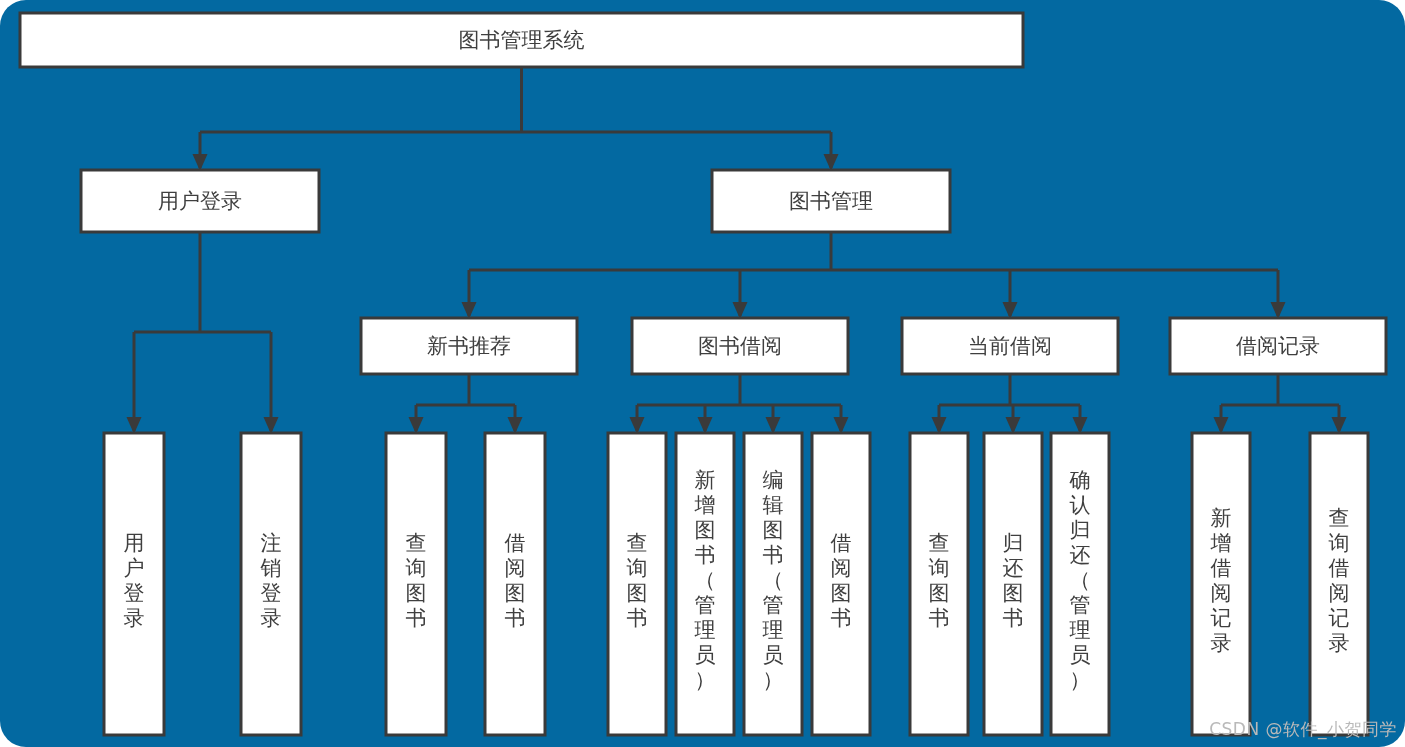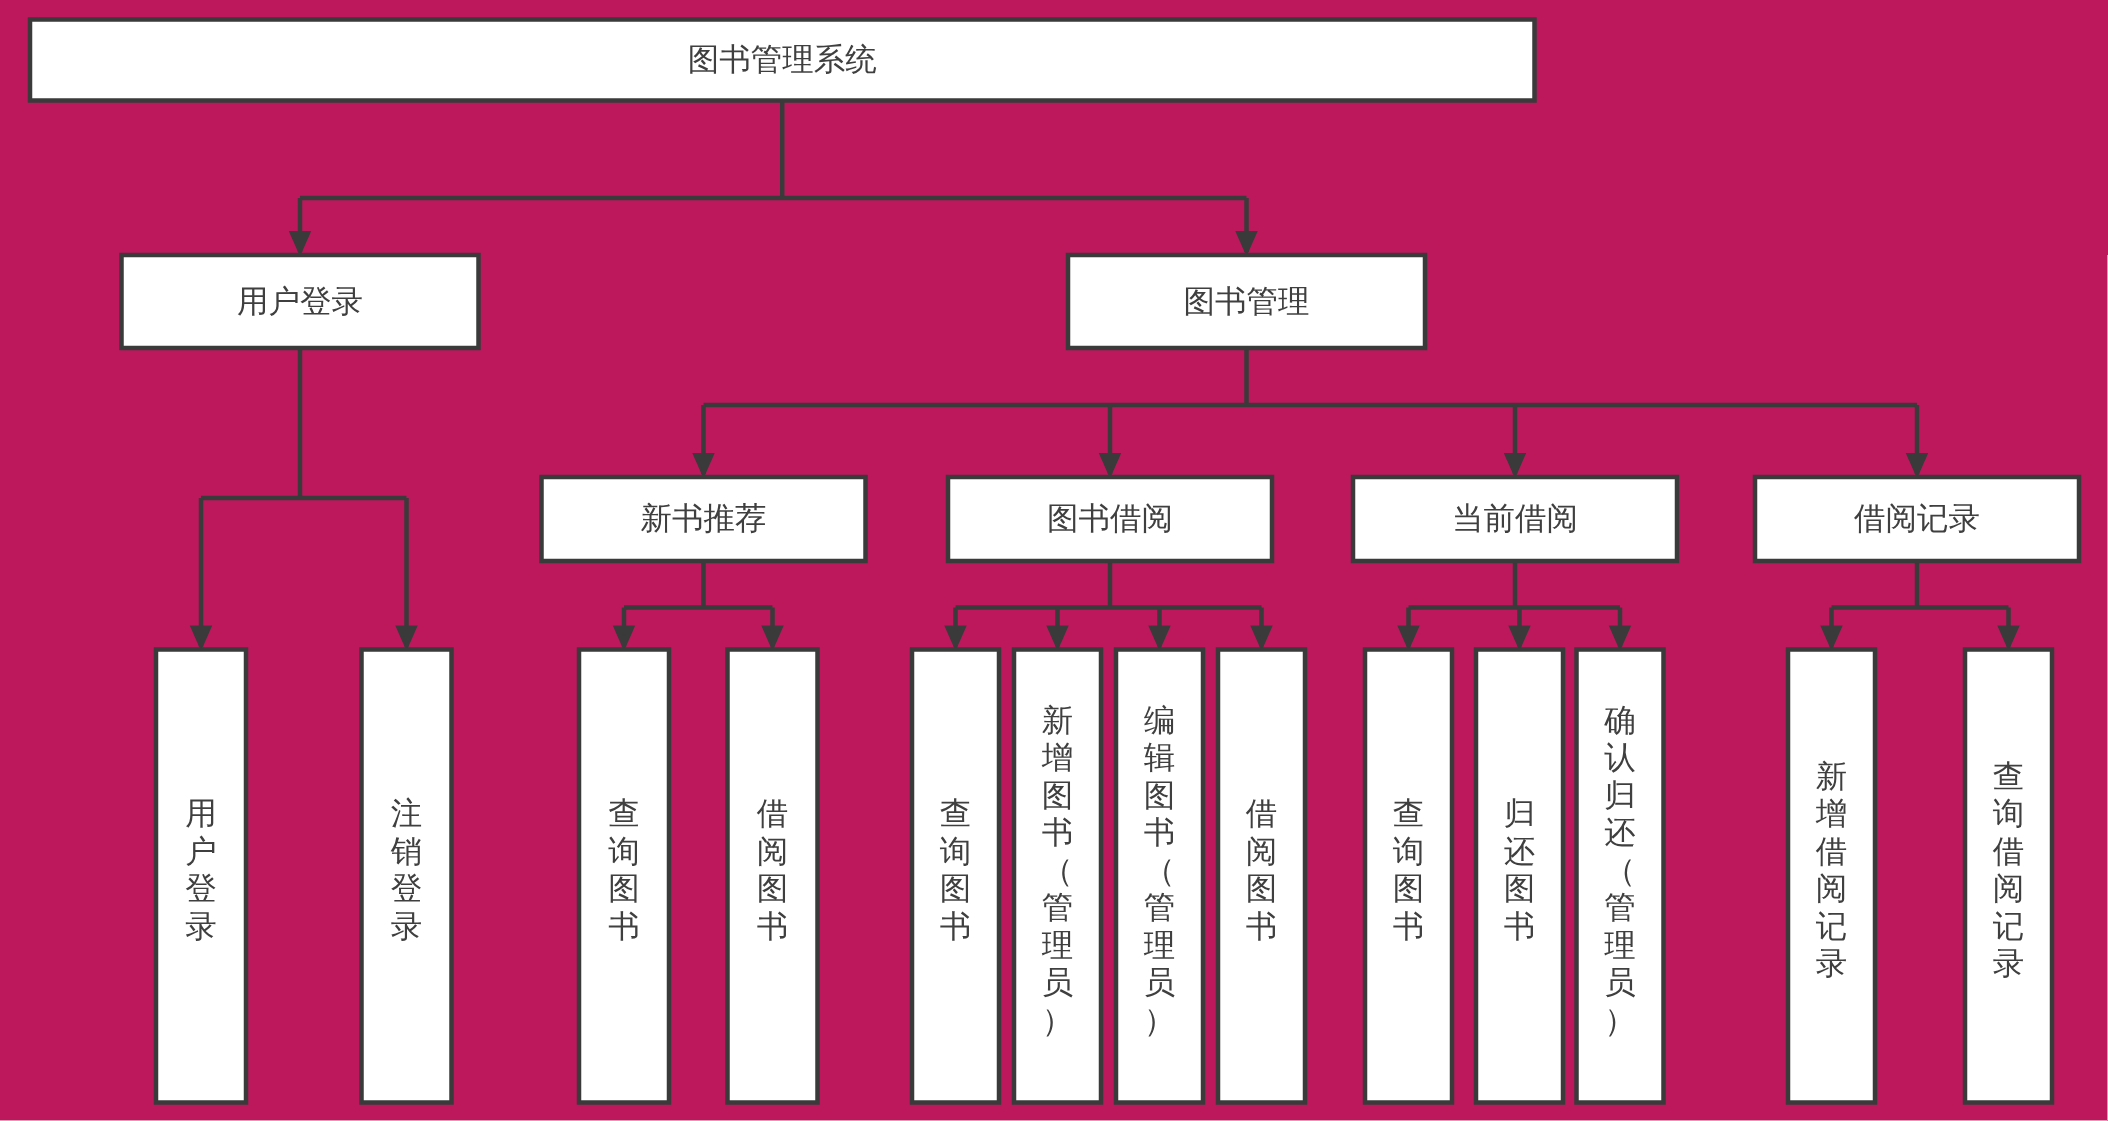--- a/index.html
+++ b/index.html
@@ -10,21 +10,22 @@
   body {
     width: 1405px;
     height: 747px;
     overflow: hidden;
     font-family: "DejaVu Sans", "Liberation Sans", sans-serif;
   }
   #diagram-root {
     position: relative;
     width: 1405px;
     height: 747px;
-    background: #be185d;
+    background: #0369a1;
+    border-radius: 26px;
   }
   svg#flow-svg {
     position: absolute;
     left: 0;
     top: 0;
     width: 1405px;
     height: 747px;
     display: block;
   }
   .node-box {
@@ -202,13 +203,14 @@
         <g>
           <rect x="1192" y="433" width="58" height="302" class="node-box"></rect>
           <text x="1221" y="524.5" class="node-label-v"><tspan x="1221" dy="0">新</tspan><tspan x="1221" dy="25">增</tspan><tspan x="1221" dy="25">借</tspan><tspan x="1221" dy="25">阅</tspan><tspan x="1221" dy="25">记</tspan><tspan x="1221" dy="25">录</tspan></text>
         </g>
         <g>
           <rect x="1310" y="433" width="58" height="302" class="node-box"></rect>
           <text x="1339" y="524.5" class="node-label-v"><tspan x="1339" dy="0">查</tspan><tspan x="1339" dy="25">询</tspan><tspan x="1339" dy="25">借</tspan><tspan x="1339" dy="25">阅</tspan><tspan x="1339" dy="25">记</tspan><tspan x="1339" dy="25">录</tspan></text>
         </g>
       </g>
   </svg>
+  <div class="watermark-text">CSDN @软件_小贺同学</div>
 </div>
 
 </body></html>

